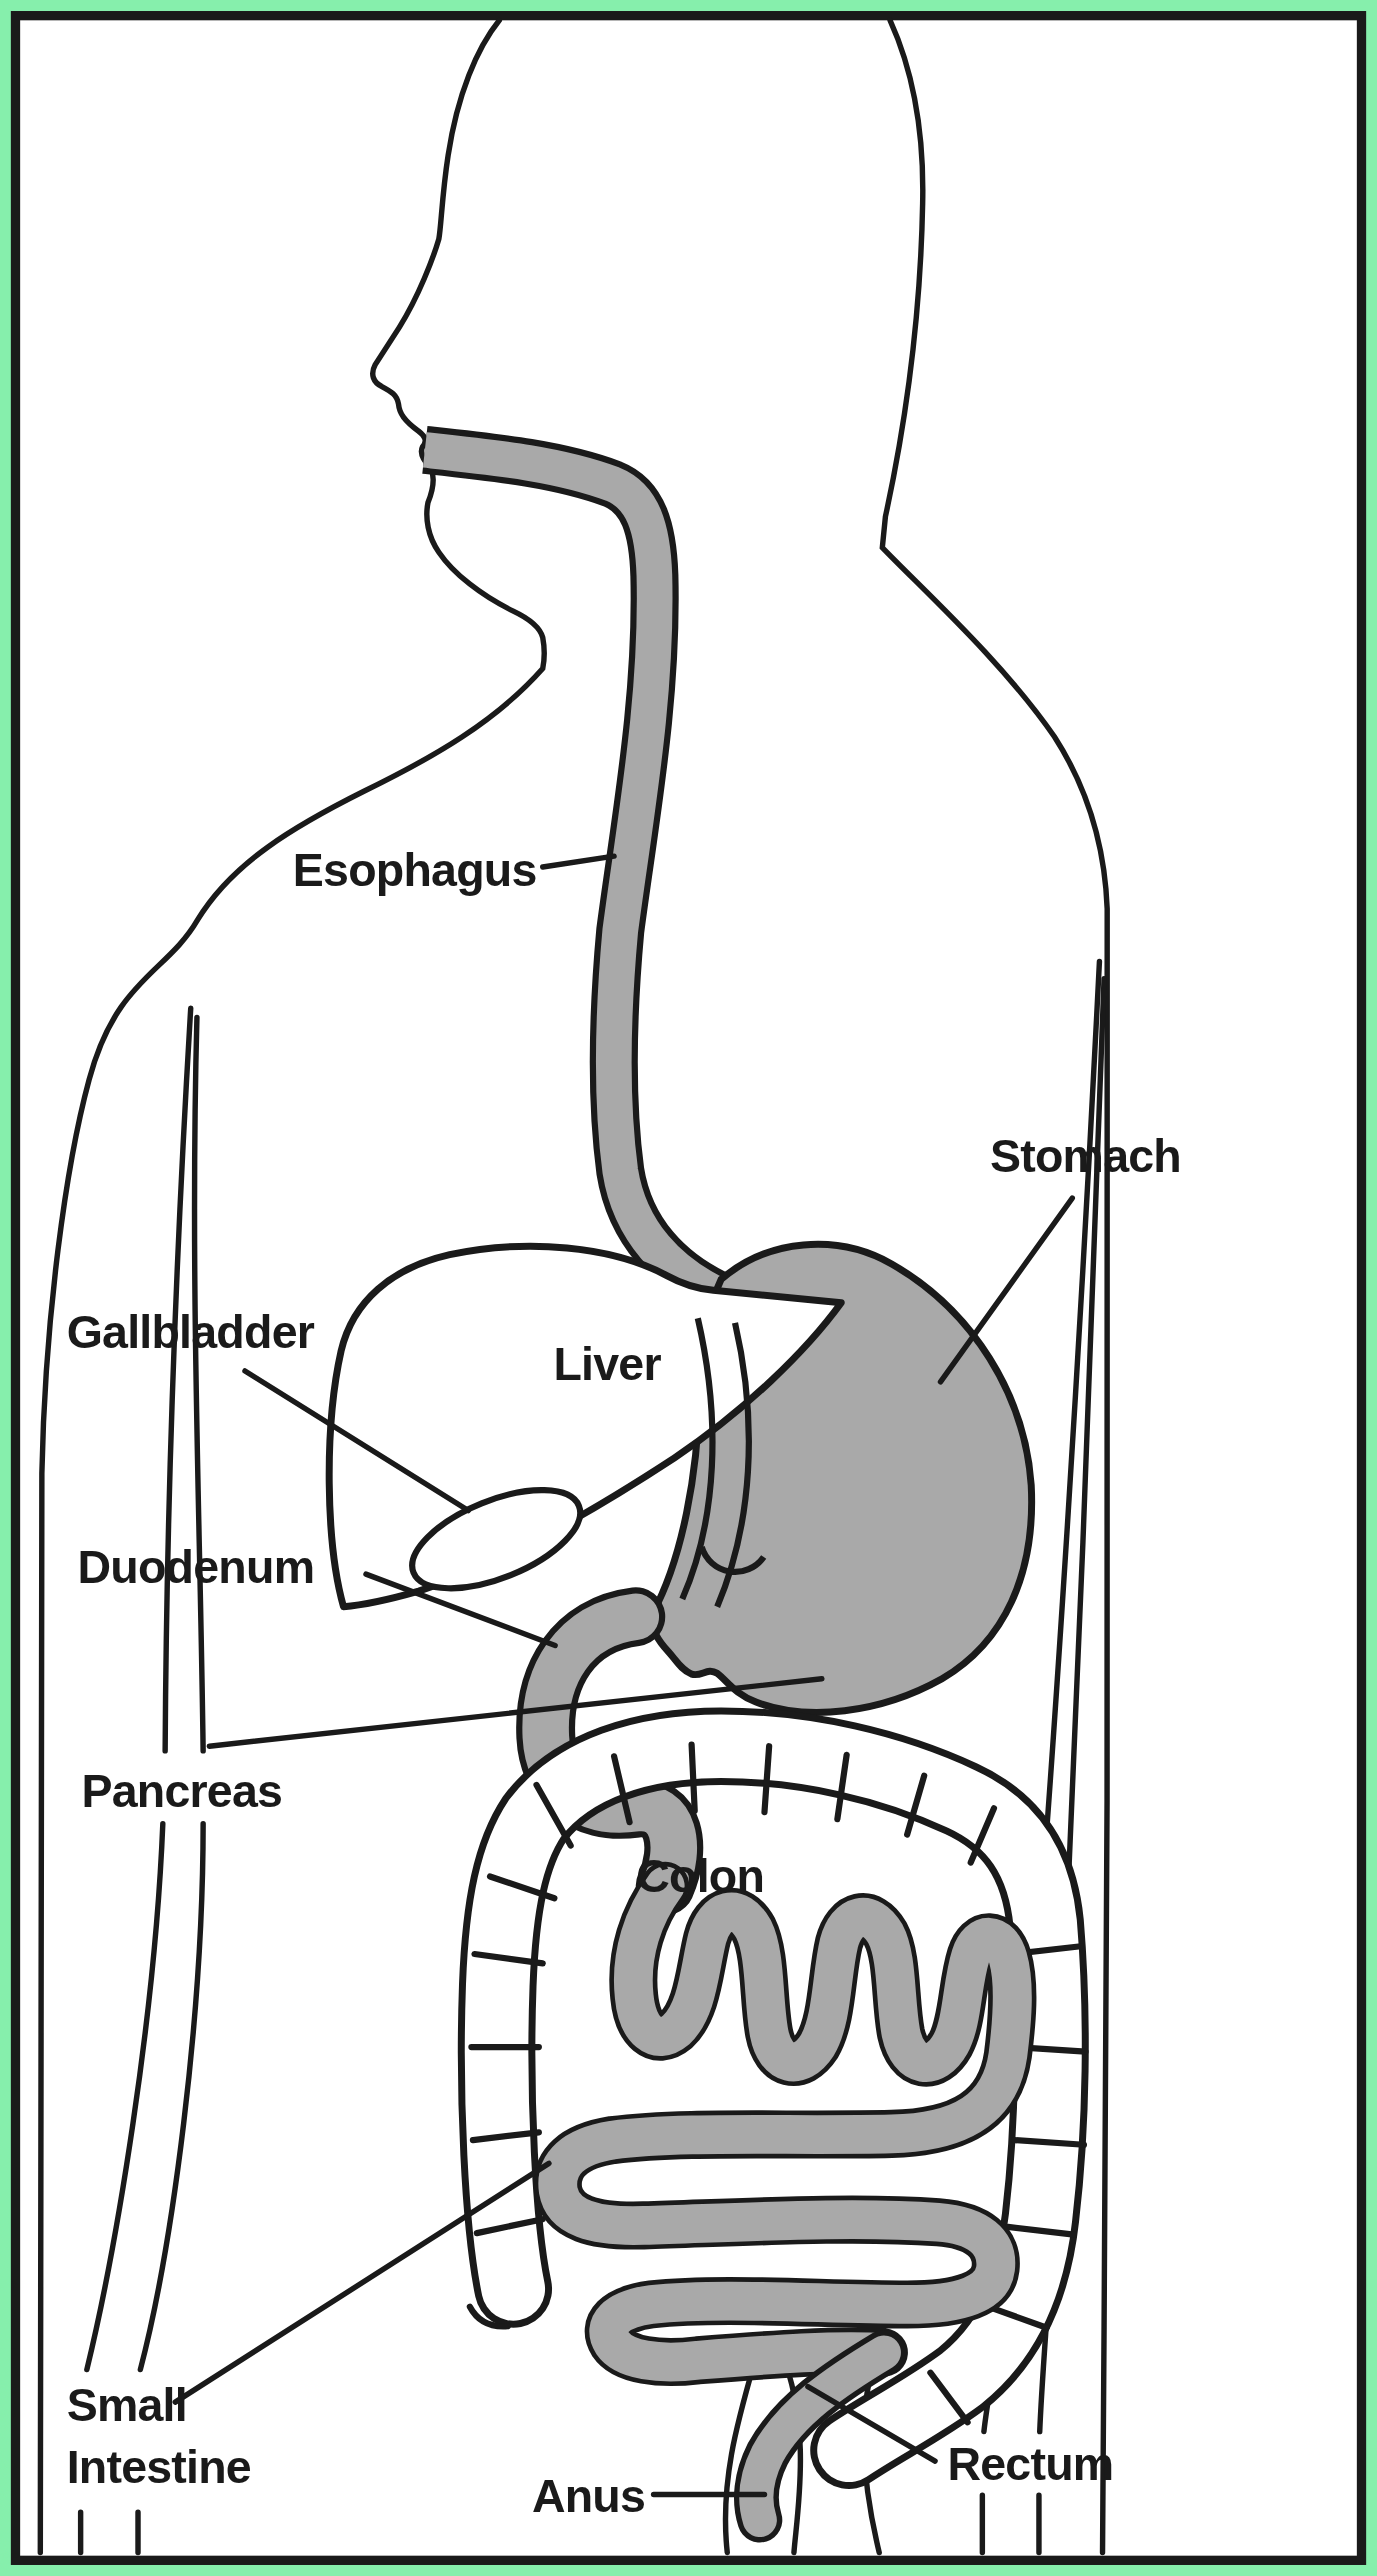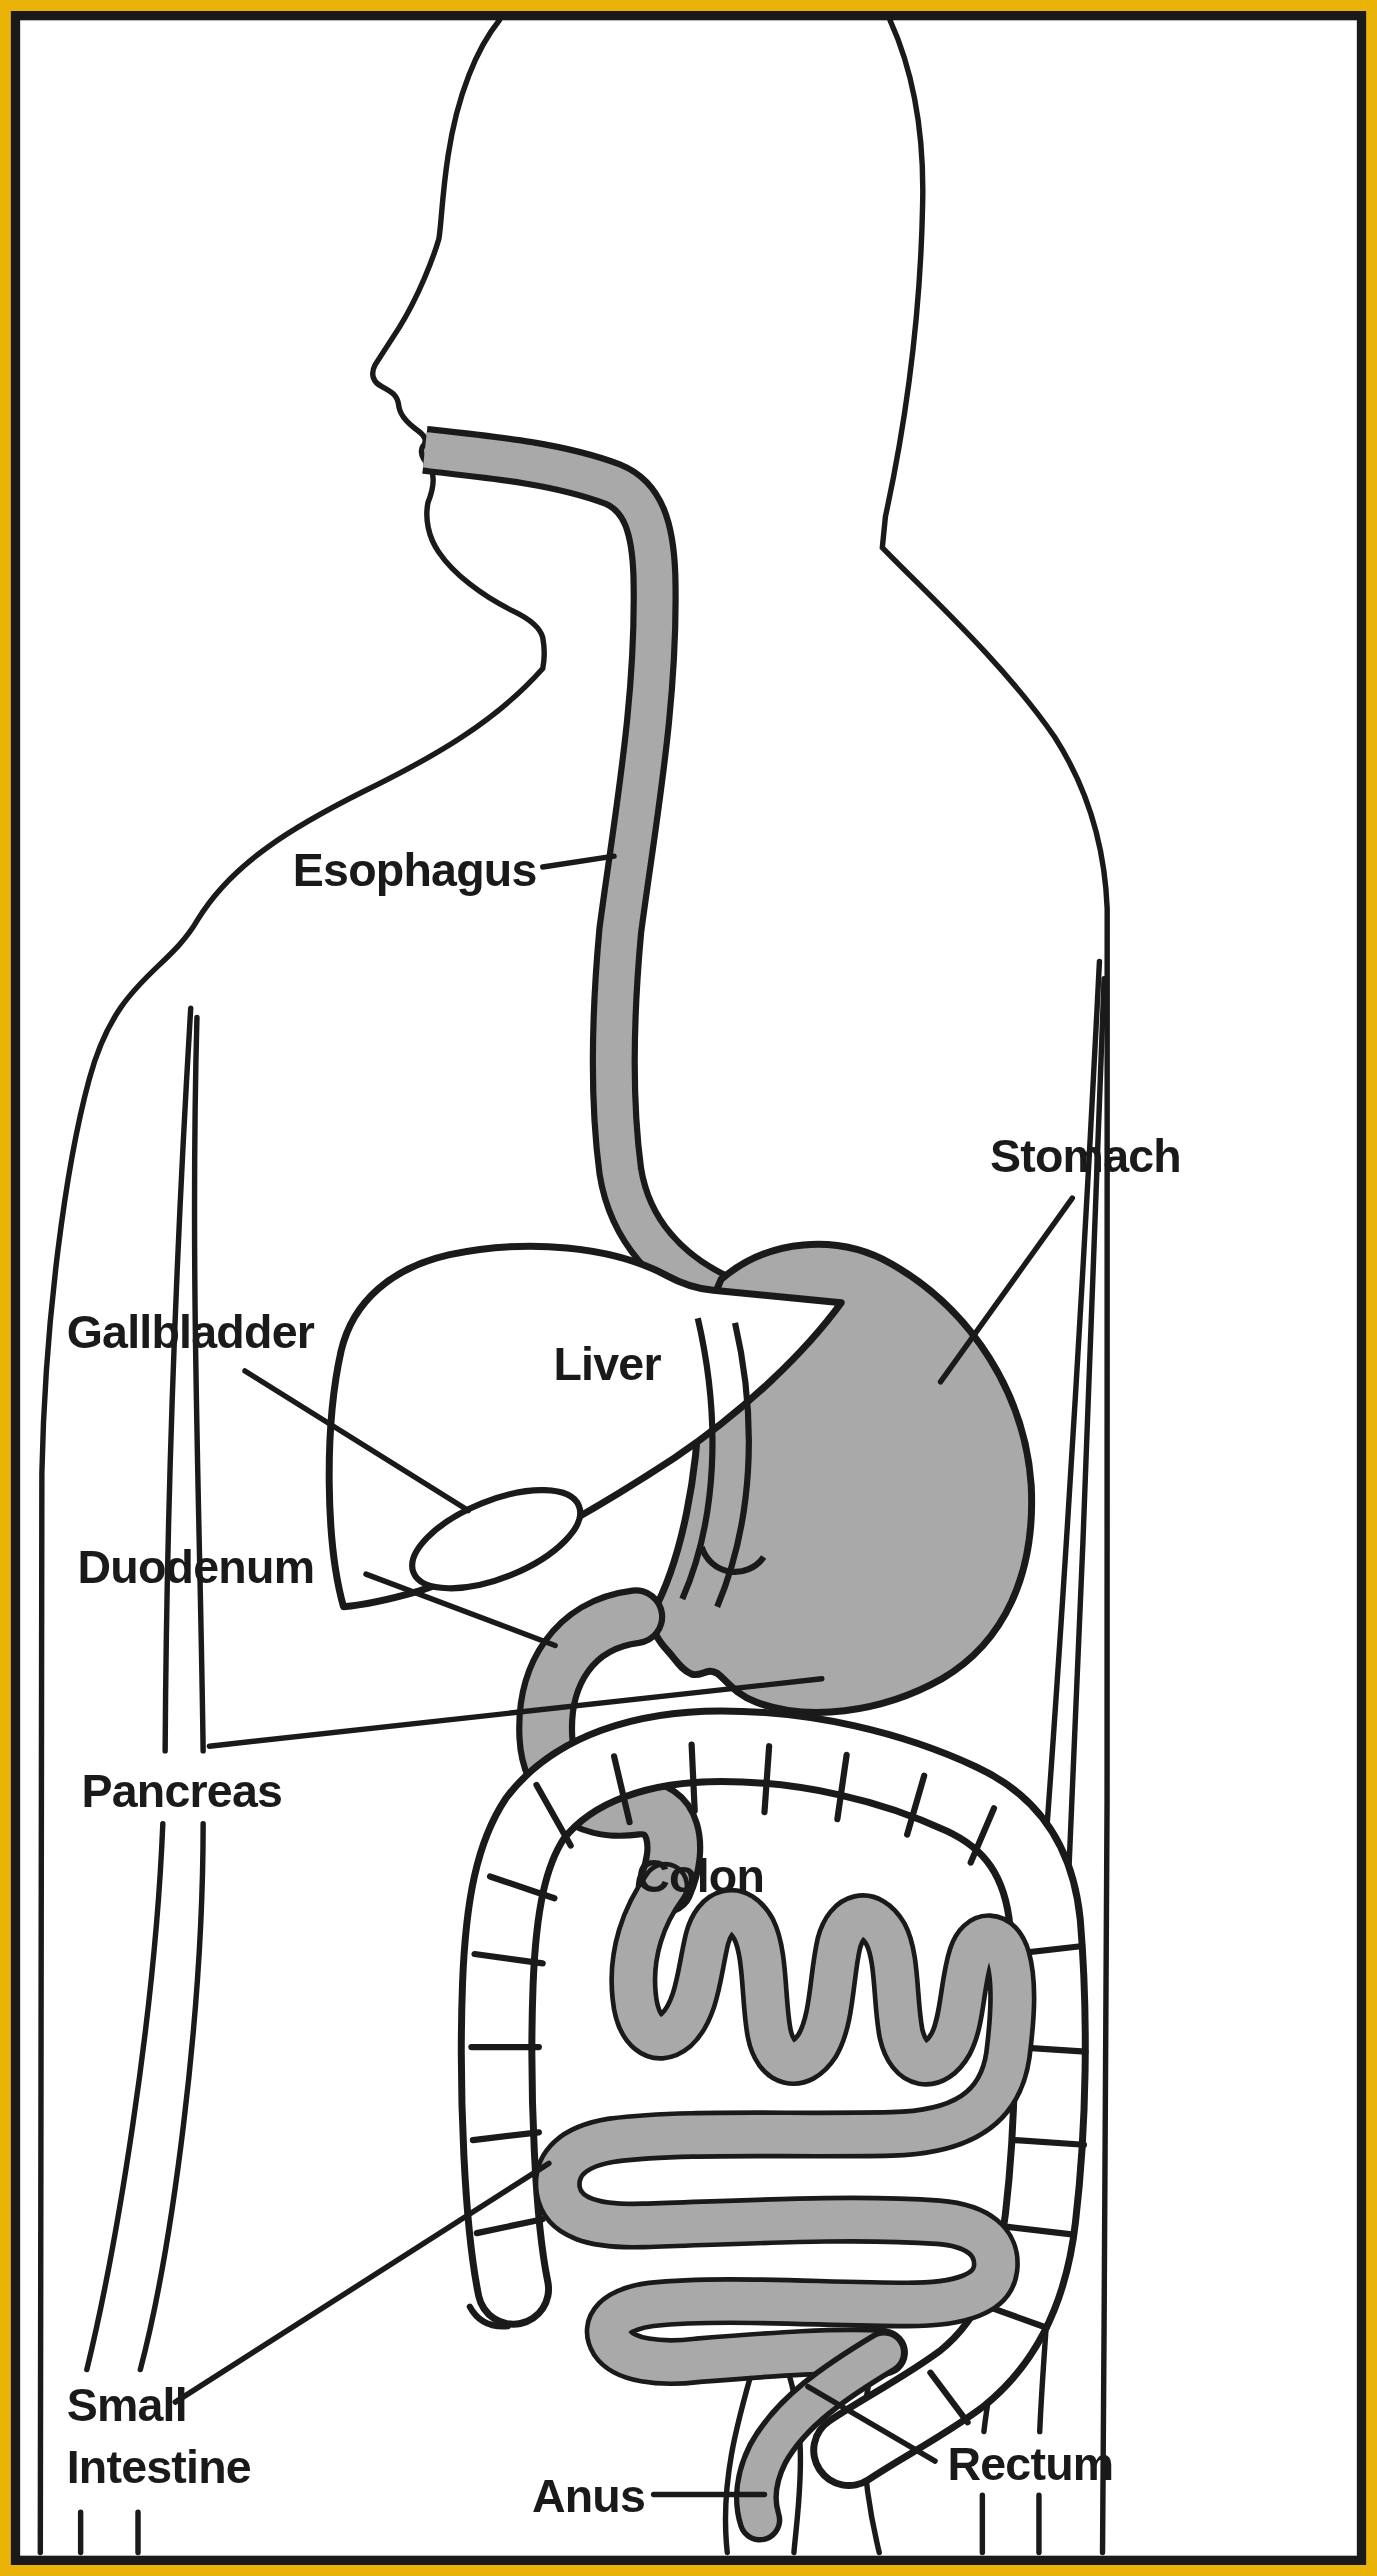--- a/index.html
+++ b/index.html
@@ -1,16 +1,16 @@
 <!DOCTYPE html>
 <html style="font-size:12.4px"><head>
 <meta charset="utf-8">
 <style>
   html,body{margin:0;padding:0;background:#ffffff;}
-  .page{position:relative;width:1377px;height:2576px;background:#eab308;overflow:hidden;}
+  .page{position:relative;width:1377px;height:2576px;background:#86efac;overflow:hidden;}
   svg{display:block;}
   .label-text{
     font-family:"Liberation Sans","DejaVu Sans",sans-serif;
     font-weight:bold;
     font-size:60px;
     fill:#1a1a1a;
     letter-spacing:-1px;
   }
 </style>
 </head>

